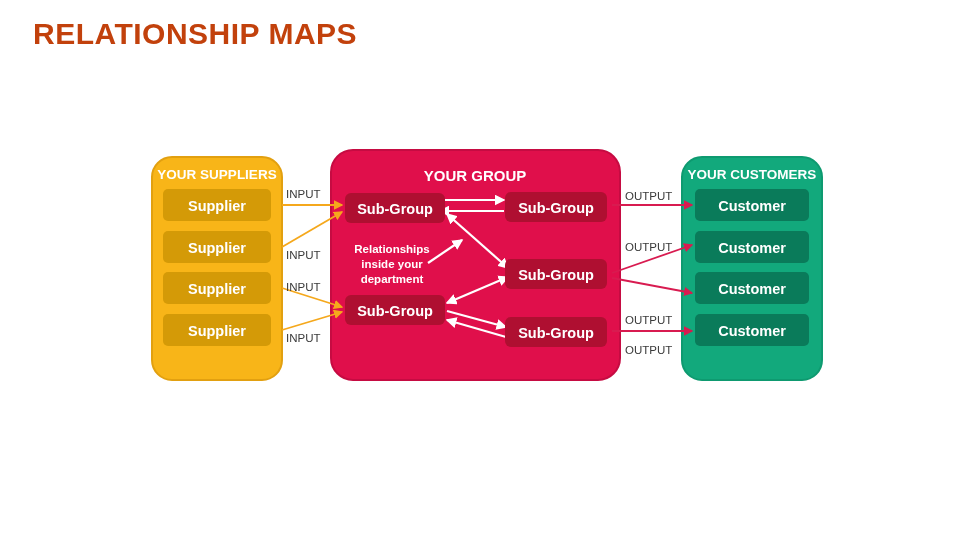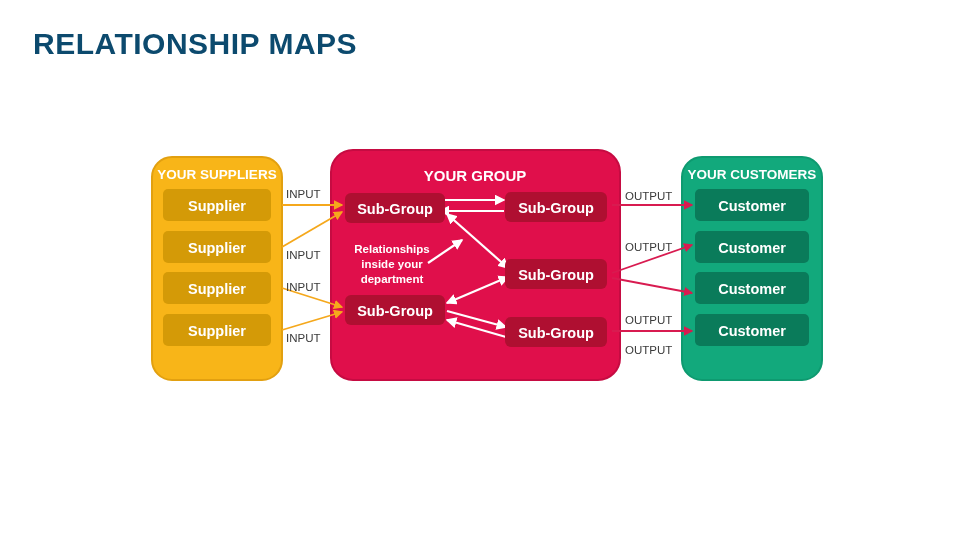--- a/index.html
+++ b/index.html
@@ -15,24 +15,24 @@
     position: relative;
   }
   #slide {
     position: absolute;
     inset: 0;
     background: #ffffff;
   }
   #page-title {
     position: absolute;
     left: 33px;
-    top: 27px;
+    top: 17px;
     font-size: 30px;
     font-weight: bold;
-    color: #0c4a6e;
+    color: #c2410c;
     letter-spacing: 0.5px;
     white-space: nowrap;
   }
   #diagram {
     position: absolute;
     left: 0;
     top: 0;
   }
   .panel-title {
     font-weight: bold;

